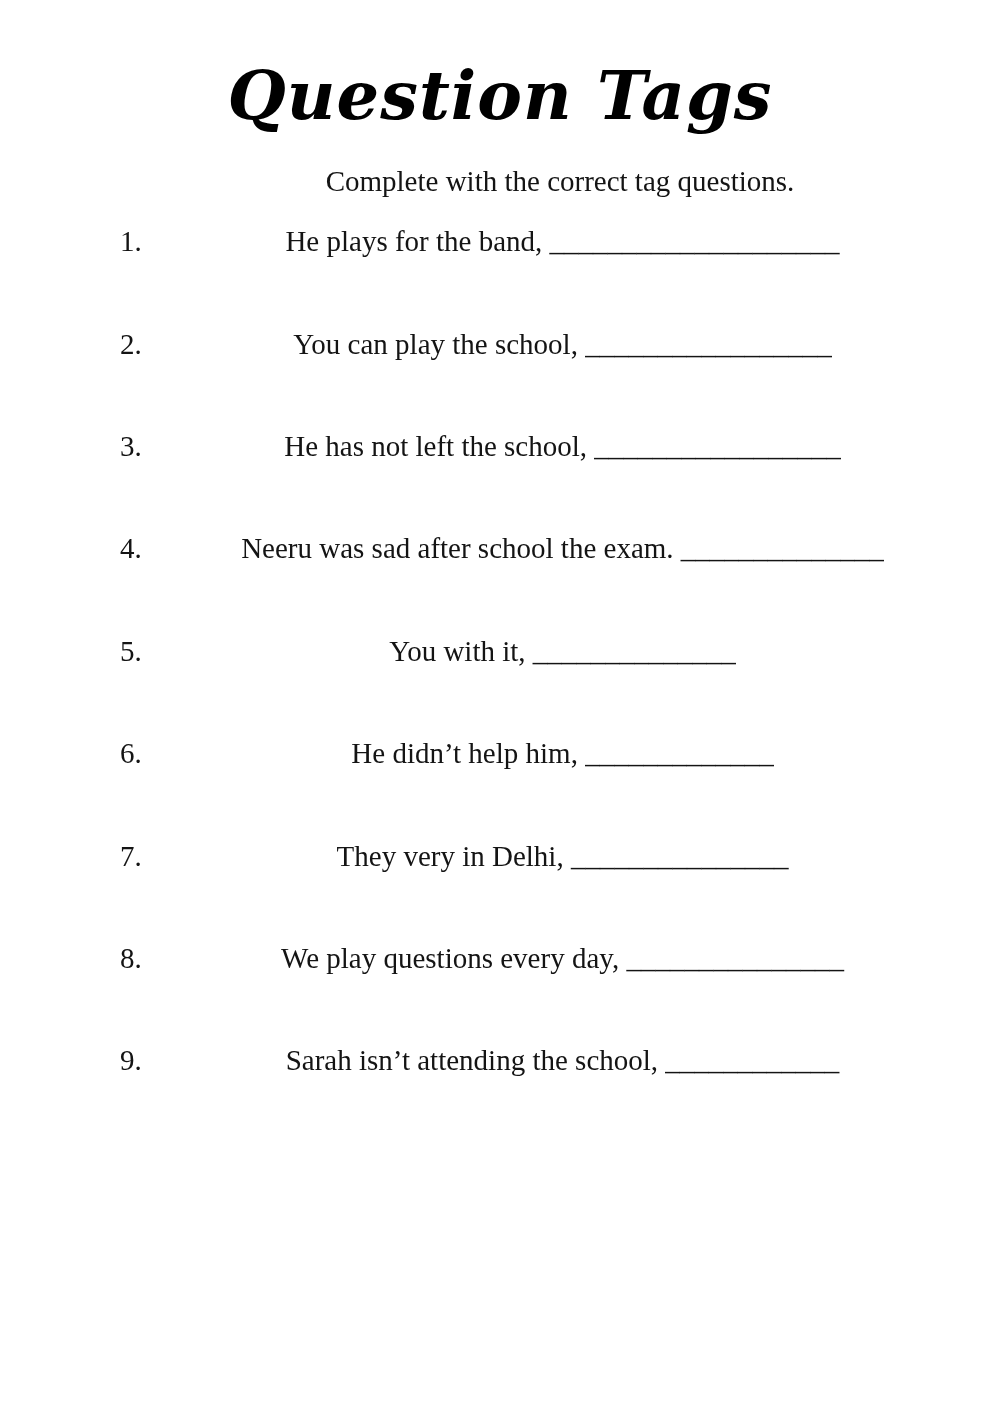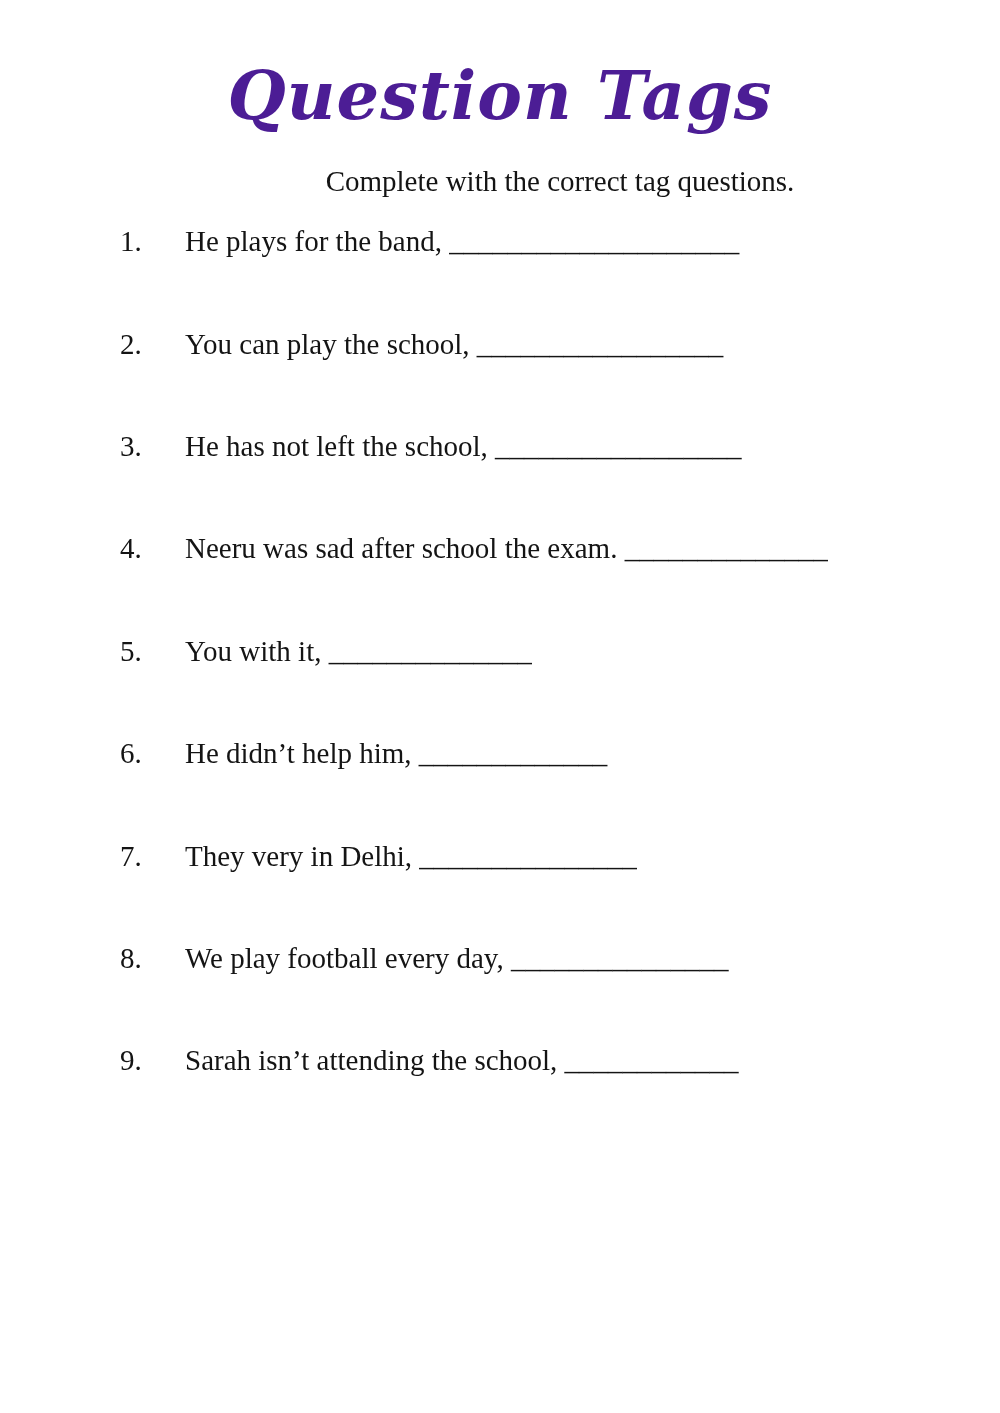--- a/index.html
+++ b/index.html
@@ -19,21 +19,21 @@
   .worksheet-title {
     margin: 0;
     padding-top: 52px;
     text-align: center;
     font-family: "DejaVu Serif", serif;
     font-style: italic;
     font-weight: bold;
     font-size: 67px;
     line-height: 1.3;
     letter-spacing: 1px;
-    color: #4c1d95;
+    color: #000000;
   }
   .instruction {
     margin: 26px 0 0 120px;
     font-size: 29px;
     line-height: 1.15;
     text-align: center;
   }
   .question-list {
     margin: 0;
     padding: 0;
@@ -51,20 +51,21 @@
   .question-row:first-child {
     margin-top: 27px;
   }
   .question-number {
     flex: 0 0 65px;
     width: 65px;
   }
   .question-text {
     flex: 1 1 auto;
     white-space: pre-wrap;
+    text-align: center;
   }
 </style>
 </head>
 <body>
 
 <div class="page">
 
   <h1 class="worksheet-title">Question Tags</h1>
 
   <p class="instruction">Complete with the correct tag questions.</p>
@@ -101,21 +102,21 @@
       <span class="question-text">He didn’t help him, _____________</span>
     </li>
 
     <li class="question-row">
       <span class="question-number">7.</span>
       <span class="question-text">They very in Delhi, _______________</span>
     </li>
 
     <li class="question-row">
       <span class="question-number">8.</span>
-      <span class="question-text">We play football every day, _______________</span>
+      <span class="question-text">We play questions every day, _______________</span>
     </li>
 
     <li class="question-row">
       <span class="question-number">9.</span>
       <span class="question-text">Sarah isn’t attending the school, ____________</span>
     </li>
 
 
   </ul>
 

